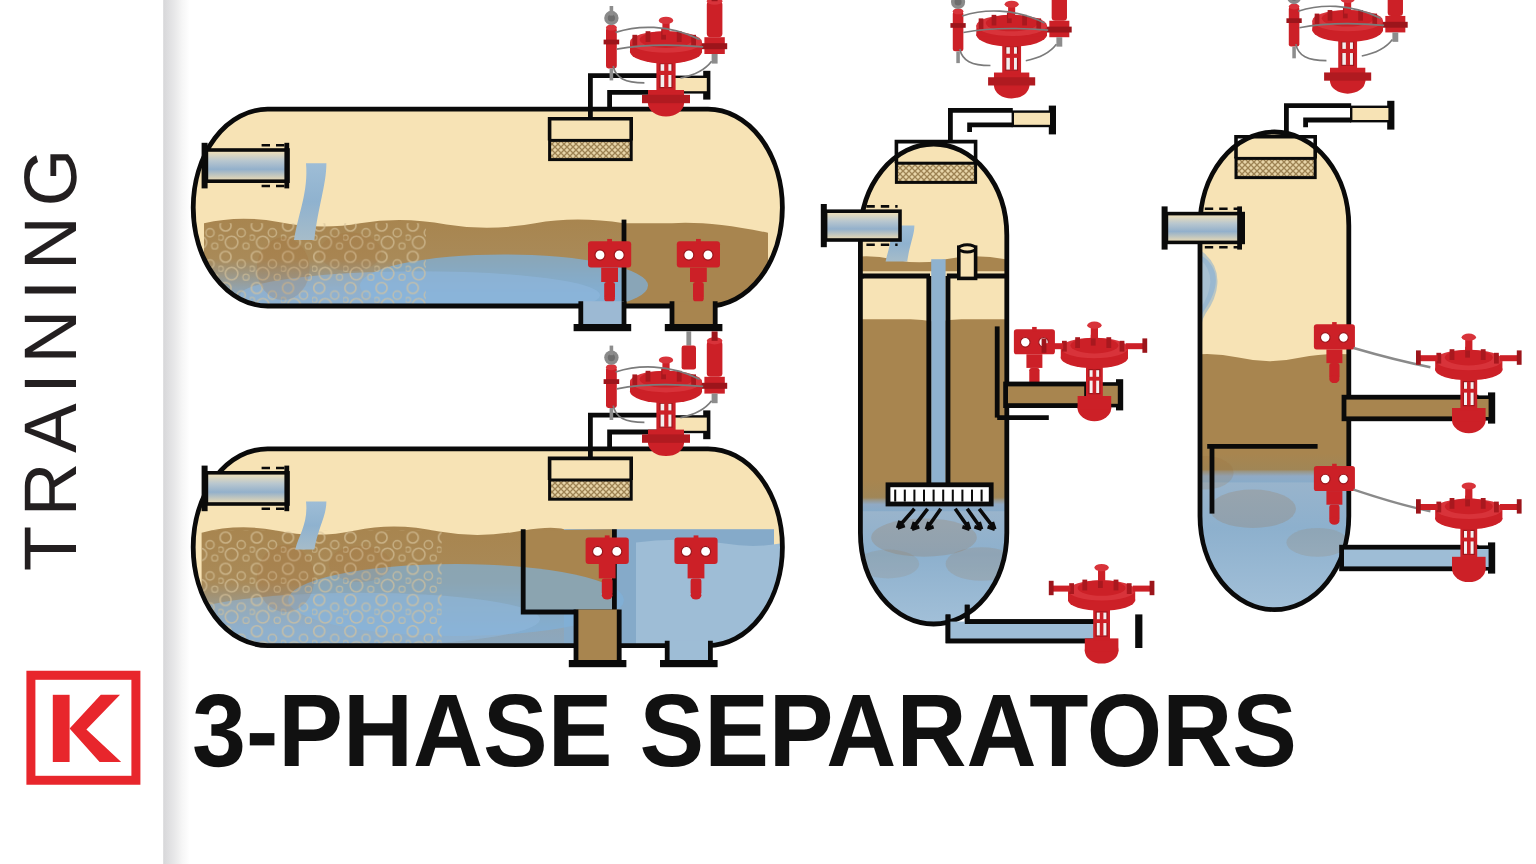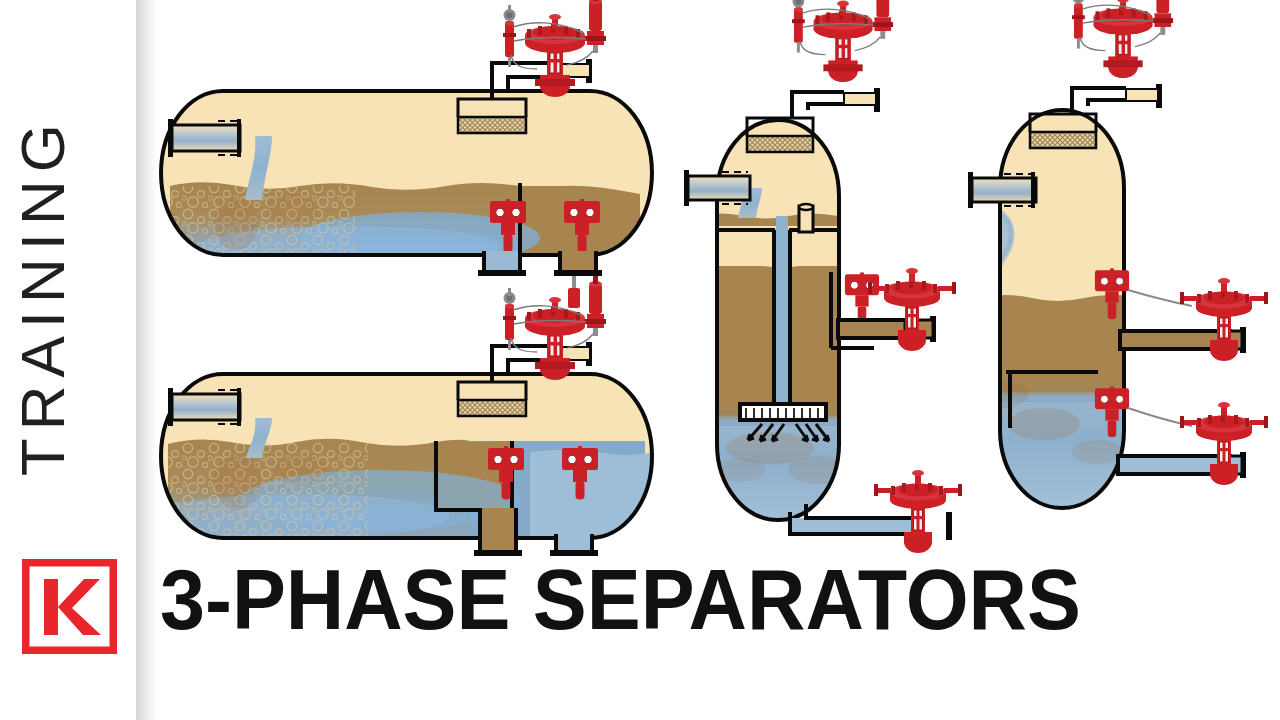--- a/index.html
+++ b/index.html
@@ -65,21 +65,21 @@
     height: 95px;
     z-index: 7;
   }
   
   #title {
     position: absolute;
     left: 160px;
     top: 556px;
     height: 96px;
     display: flex;
-    align-items: flex-start;
+    align-items: flex-end;
     z-index: 7;
   }
   #title span {
     font-family: "Liberation Sans Narrow", "Liberation Sans", sans-serif;
     font-size: 86px;
     font-weight: 700;
     color: #111111;
     white-space: nowrap;
     letter-spacing: 0px;
     transform: scaleX(0.94);

